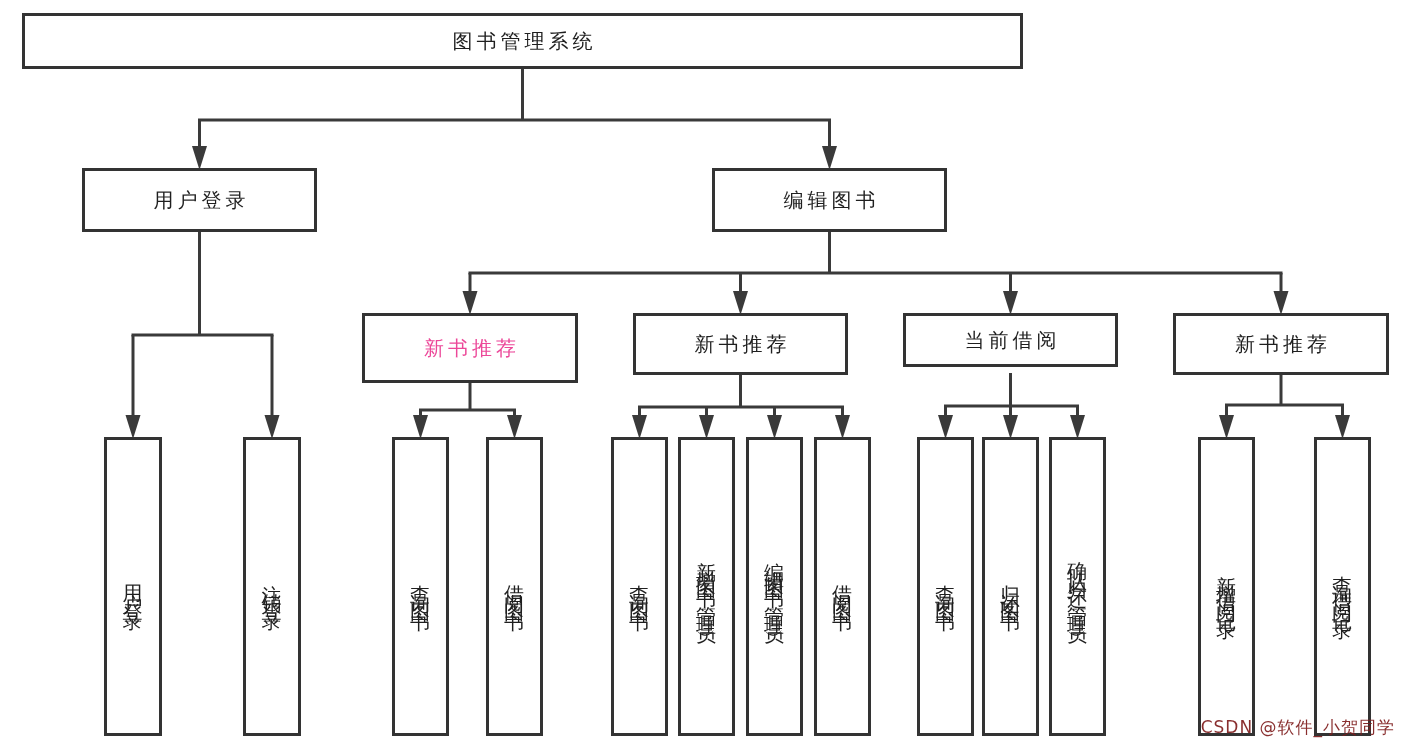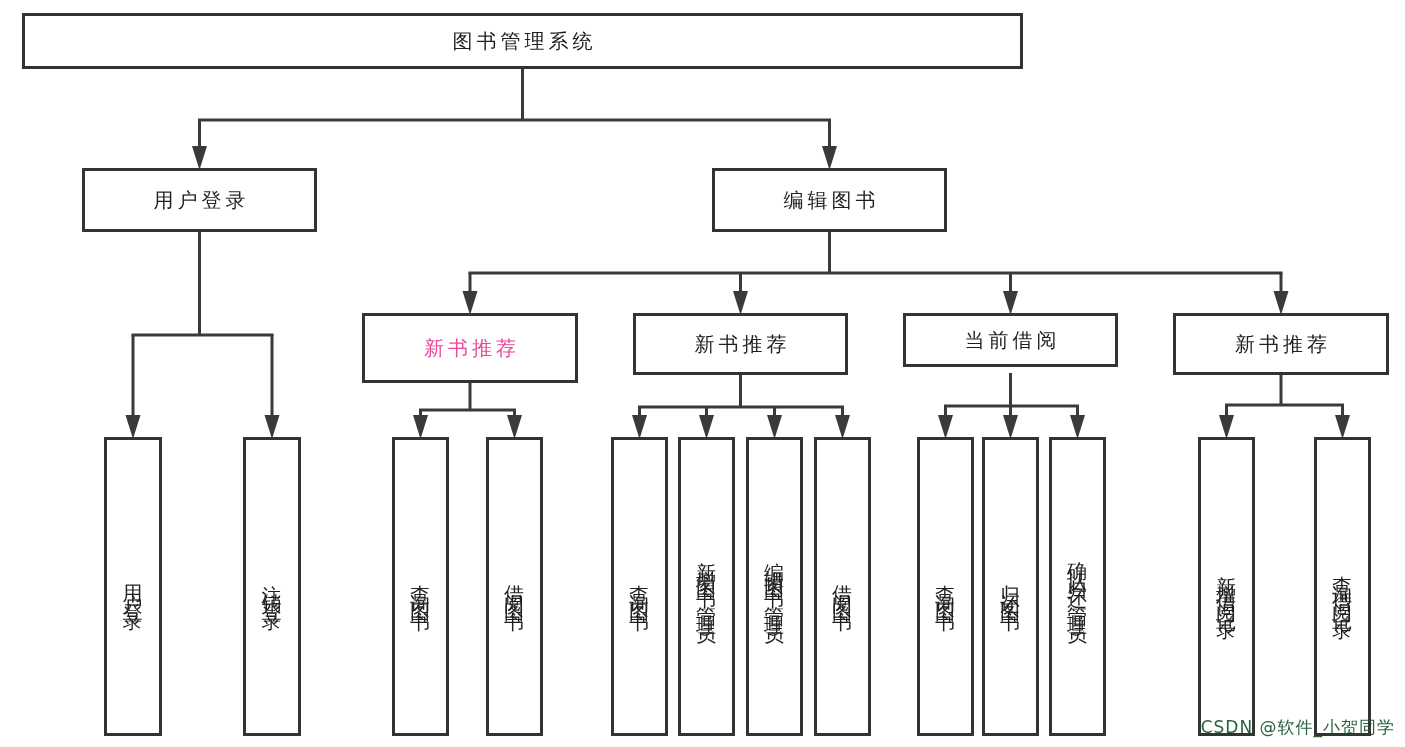--- a/index.html
+++ b/index.html
@@ -35,21 +35,21 @@
     text-orientation:mixed;
     font-size:20px;
     letter-spacing:9px;
     line-height:1;
   }
   .watermark{
     position:absolute;
     right:10px;
     bottom:8px;
     z-index:5;
-    color:#14532d;
+    color:#7f1d1d;
     opacity:0.92;
     font-size:17px;
     letter-spacing:1px;
     white-space:nowrap;
     pointer-events:none;
   }
 </style>
 </head>
 <body>
 

